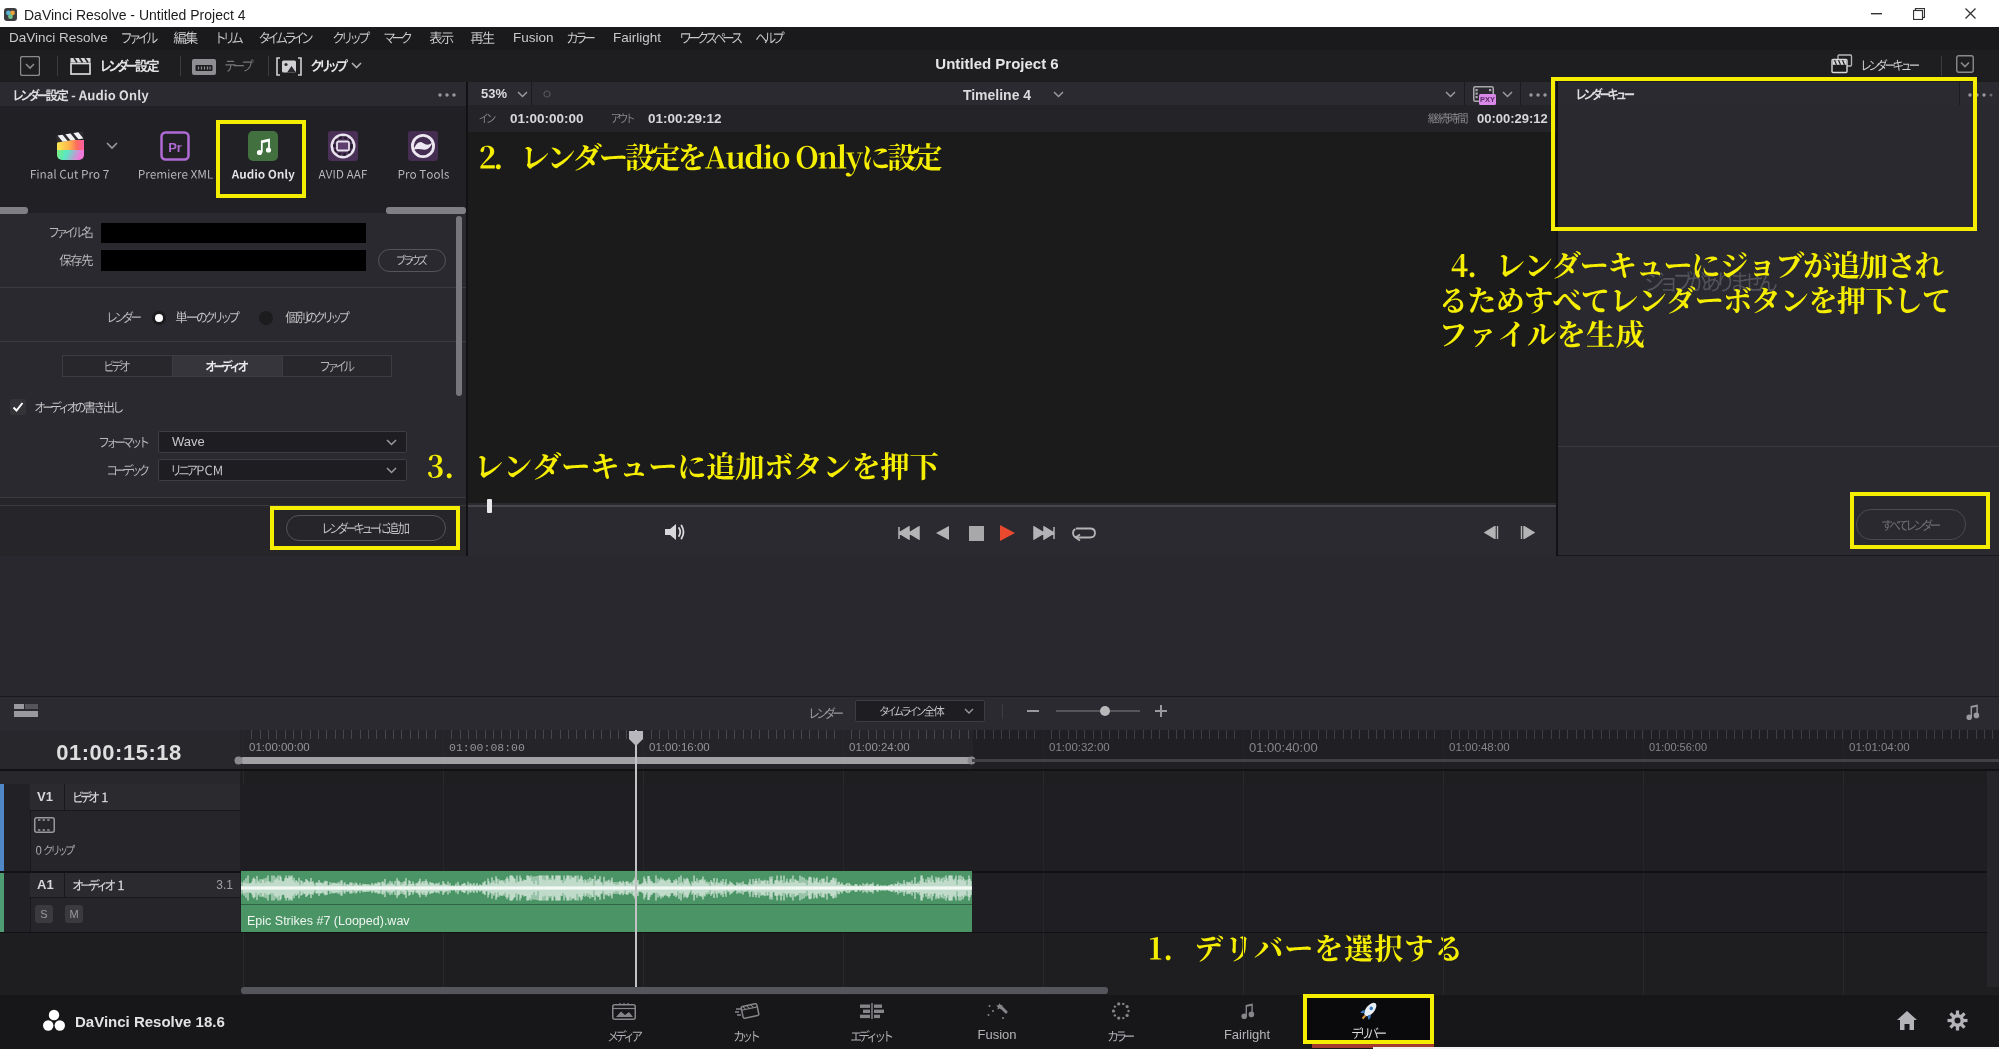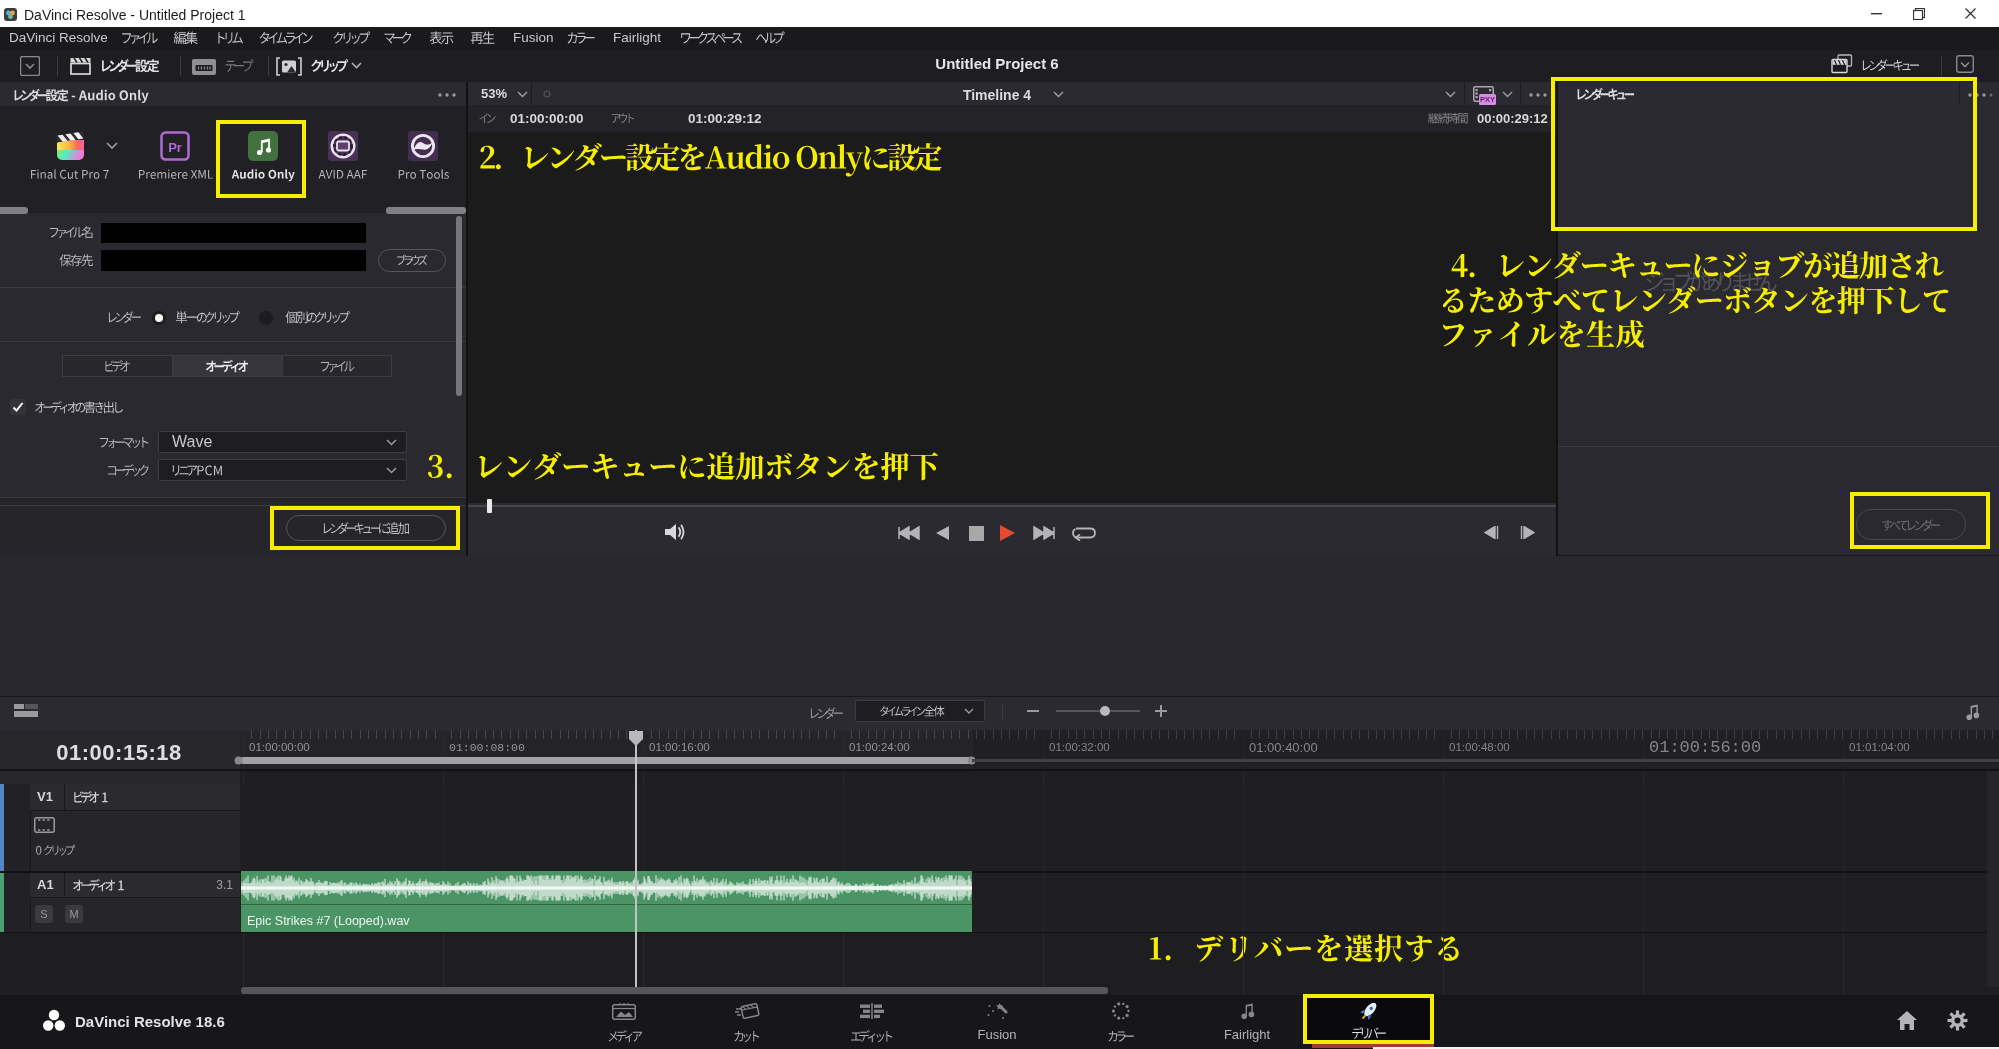--- a/index.html
+++ b/index.html
@@ -12,21 +12,21 @@
 <div style="position:absolute;left:0px;top:555px;width:1999px;height:1px;background:#18181b"></div>
 <div style="position:absolute;left:0px;top:696px;width:1999px;height:1px;background:#19191c"></div>
 <div style="position:absolute;left:0px;top:730px;width:1999px;height:265px;background:#1e1e21"></div>
 <div style="position:absolute;left:0px;top:995px;width:1999px;height:54px;background:#17171a"></div>
 <svg style="position:absolute;left:4px;top:8px;" width="13" height="13" viewBox="0 0 13 13">
     <rect x="0" y="0" width="13" height="13" rx="3" fill="#3b3b40"></rect>
     <circle cx="4.5" cy="5" r="2.4" fill="#59b4d8"></circle>
     <circle cx="8.5" cy="5" r="2.4" fill="#e8a33d"></circle>
     <circle cx="6.5" cy="8.7" r="2.4" fill="#6fc08a"></circle>
   </svg>
-<div style="position:absolute;left:24px;top:15px;margin-top:-10.5px;font-family:'Liberation Sans',sans-serif;font-size:14px;font-weight:normal;color:#1b1b1b;white-space:nowrap;letter-spacing:normal;line-height:21.0px;height:21.0px;">DaVinci Resolve - Untitled Project 1</div>
+<div style="position:absolute;left:24px;top:15px;margin-top:-10.5px;font-family:'Liberation Sans',sans-serif;font-size:14px;font-weight:normal;color:#1b1b1b;white-space:nowrap;letter-spacing:normal;line-height:21.0px;height:21.0px;">DaVinci Resolve - Untitled Project 4</div>
 <svg style="position:absolute;left:1871px;top:8px;" width="12" height="12" viewBox="0 0 12 12">
     <rect x="0" y="5" width="11" height="1.4" fill="#333"></rect>
   </svg>
 <svg style="position:absolute;left:1913px;top:8px;" width="12" height="12" viewBox="0 0 12 12">
     <rect x="2.5" y="0.5" width="9" height="9" fill="none" stroke="#333" stroke-width="1.2"></rect>
     <rect x="0.5" y="2.5" width="9" height="9" fill="#fff" stroke="#333" stroke-width="1.2"></rect>
   </svg>
 <svg style="position:absolute;left:1965px;top:8px;" width="12" height="12" viewBox="0 0 12 12">
     <path d="M0.5 0.5 L10.5 10.5 M10.5 0.5 L0.5 10.5" stroke="#333" stroke-width="1.3"></path>
   </svg>
@@ -236,21 +236,21 @@
     <rect x="0" y="0" width="16" height="16" rx="2" fill="#333338"></rect>
     <path d="M3.5 8.5 L6.5 11.5 L12.5 4" fill="none" stroke="#fff" stroke-width="2"></path>
   </svg>
 <svg style="position:absolute;left:36.0px;top:396.9px;overflow:visible" width="86" height="19" viewBox="0 -15.08 86 18.82">
     <path d="M-0.8 -1.8 -0.1 -1C2 -2.2 4 -4.3 5 -5.9L5 -1.1C5 -0.8 4.9 -0.6 4.6 -0.6C4.1 -0.6 3.5 -0.7 2.9 -0.8L3 0.3C3.6 0.3 4.3 0.4 4.9 0.4C5.6 0.4 5.9 0 5.9 -0.7C5.9 -2.3 5.9 -4.9 5.9 -6.8H7.7C8 -6.8 8.4 -6.8 8.7 -6.8V-7.9C8.4 -7.9 8 -7.8 7.7 -7.8H5.8L5.8 -9.1C5.8 -9.5 5.8 -9.8 5.9 -10.2H4.8C4.9 -9.9 4.9 -9.6 4.9 -9.1L4.9 -7.8H0.7C0.4 -7.8 0 -7.9 -0.3 -7.9V-6.8C0 -6.8 0.3 -6.8 0.7 -6.8H4.6C3.6 -5.3 1.6 -3.1 -0.8 -1.8Z M7.5 -5.6V-4.4C7.8 -4.4 8.4 -4.4 9.1 -4.4C10 -4.4 14.6 -4.4 15.5 -4.4C16 -4.4 16.5 -4.4 16.7 -4.4V-5.6C16.4 -5.6 16 -5.6 15.4 -5.6C14.6 -5.6 9.9 -5.6 9.1 -5.6C8.4 -5.6 7.8 -5.6 7.5 -5.6Z M16.7 -9.5V-8.4C17 -8.4 17.4 -8.5 17.8 -8.5C18.4 -8.5 21.1 -8.5 21.8 -8.5C22.1 -8.5 22.5 -8.4 22.9 -8.4V-9.5C22.5 -9.5 22.1 -9.4 21.8 -9.4C21.1 -9.4 18.4 -9.4 17.8 -9.4C17.4 -9.4 17 -9.5 16.7 -9.5ZM23.5 -10.6 22.8 -10.3C23.2 -9.8 23.6 -9 23.8 -8.5L24.4 -8.8C24.2 -9.3 23.8 -10.1 23.5 -10.6ZM24.7 -11.1 24.1 -10.8C24.5 -10.3 24.8 -9.6 25.1 -9L25.7 -9.3C25.5 -9.8 25 -10.6 24.7 -11.1ZM15.3 -6.2V-5.2C15.6 -5.2 16 -5.2 16.3 -5.2H19.8C19.8 -4 19.7 -2.9 19.1 -2C18.7 -1.1 17.8 -0.4 16.9 0L17.8 0.7C18.8 0.2 19.7 -0.8 20.1 -1.6C20.6 -2.6 20.7 -3.8 20.8 -5.2H23.9C24.2 -5.2 24.6 -5.2 24.8 -5.2V-6.2C24.6 -6.2 24.2 -6.2 23.9 -6.2C23.3 -6.2 17 -6.2 16.3 -6.2C16 -6.2 15.6 -6.2 15.3 -6.2Z M23.8 -3.4 24.3 -2.4C25.6 -2.8 26.9 -3.5 27.9 -4.1V-0.1C27.9 0.3 27.9 0.8 27.8 1H28.9C28.9 0.8 28.9 0.3 28.9 -0.1V-4.8C29.9 -5.5 30.9 -6.5 31.5 -7.2L30.8 -8C30.2 -7.1 29.1 -6.1 28 -5.3C27.1 -4.7 25.4 -3.8 23.8 -3.4Z M31.5 -1.8 32.1 -1C34.2 -2.2 36.2 -4.3 37.2 -5.9L37.2 -1.1C37.2 -0.8 37.2 -0.6 36.8 -0.6C36.4 -0.6 35.7 -0.7 35.2 -0.8L35.3 0.3C35.8 0.3 36.5 0.4 37.1 0.4C37.8 0.4 38.2 0 38.2 -0.7C38.2 -2.3 38.1 -4.9 38.1 -6.8H39.9C40.2 -6.8 40.6 -6.8 40.9 -6.8V-7.9C40.7 -7.9 40.2 -7.8 39.9 -7.8H38.1L38.1 -9.1C38.1 -9.5 38.1 -9.8 38.1 -10.2H37C37.1 -9.9 37.1 -9.6 37.2 -9.1L37.2 -7.8H33C32.6 -7.8 32.2 -7.9 31.9 -7.9V-6.8C32.3 -6.8 32.6 -6.8 33 -6.8H36.8C35.9 -5.3 33.8 -3.1 31.5 -1.8Z M44.1 -8.3C43.9 -7.1 43.7 -5.9 43.4 -4.8C42.8 -2.6 42.2 -1.8 41.6 -1.8C41.1 -1.8 40.4 -2.5 40.4 -4.1C40.4 -5.9 41.8 -8 44.1 -8.3ZM45 -8.4C47 -8.2 48.1 -6.6 48.1 -4.6C48.1 -2.3 46.7 -1.1 45.2 -0.7C44.9 -0.7 44.5 -0.6 44.2 -0.6L44.7 0.4C47.5 0 49.1 -1.8 49.1 -4.5C49.1 -7.2 47.3 -9.3 44.6 -9.3C41.8 -9.3 39.5 -6.9 39.5 -4C39.5 -1.9 40.6 -0.6 41.6 -0.6C42.7 -0.6 43.6 -1.9 44.3 -4.6C44.6 -5.8 44.9 -7.1 45 -8.4Z M50.8 -0.9H56.9V0H50.8ZM50.8 -1.5V-2.3H56.9V-1.5ZM49.9 -3V1.1H50.8V0.7H56.9V1.1H57.9V-3ZM48.3 -4.3V-3.6H59.3V-4.3H54.2V-5.1H58.5V-5.7H54.2V-6.5H57.8V-7.9H59.3V-8.6H57.8V-10H54.2V-10.9H53.3V-10H49.6V-9.4H53.3V-8.6H48.3V-7.9H53.3V-7.1H49.5V-6.5H53.3V-5.7H49.1V-5.1H53.3V-4.3ZM54.2 -9.4H56.9V-8.6H54.2ZM54.2 -7.1V-7.9H56.9V-7.1Z M61 -3.4 60.1 -3.7C59.9 -3.1 59.7 -2.5 59.7 -1.8C59.7 -0.1 61 0.6 63.3 0.6C64.2 0.6 65.2 0.5 66 0.4L66 -0.6C65.2 -0.4 64.3 -0.4 63.2 -0.4C61.4 -0.4 60.6 -0.9 60.6 -2C60.6 -2.5 60.8 -3 61 -3.4ZM63.3 -9.1 63.4 -8.7C62.3 -8.7 61 -8.7 59.6 -8.9L59.6 -8C61.1 -7.8 62.5 -7.8 63.6 -7.9L63.9 -6.9L64.2 -6.2C62.9 -6 61.1 -6 59.4 -6.2L59.4 -5.3C61.2 -5.1 63.1 -5.1 64.5 -5.3C64.8 -4.7 65.1 -4 65.4 -3.4C65.1 -3.5 64.3 -3.6 63.7 -3.6L63.6 -2.8C64.4 -2.7 65.5 -2.6 66.1 -2.4L66.6 -3.2C66.5 -3.4 66.3 -3.6 66.2 -3.8C65.9 -4.3 65.6 -4.8 65.4 -5.4C66.2 -5.5 66.9 -5.7 67.5 -5.9L67.3 -6.8C66.8 -6.6 66 -6.4 65 -6.3L64.8 -7.1L64.5 -8C65.3 -8.1 66.1 -8.3 66.8 -8.5L66.7 -9.4C65.9 -9.1 65.1 -8.9 64.3 -8.8C64.1 -9.3 64 -9.9 64 -10.4L63 -10.2C63.1 -9.9 63.2 -9.5 63.3 -9.1Z M68.5 -9.7V-5.2H72.3V-0.7H68.9V-4.4H68V1H68.9V0.2H76.7V1H77.7V-4.4H76.7V-0.7H73.2V-5.2H77.2V-9.7H76.2V-6.1H73.2V-10.9H72.3V-6.1H69.4V-9.7Z M80.4 -10.1 79.3 -10.1C79.3 -9.8 79.4 -9.3 79.4 -8.8C79.4 -7.4 79.2 -4.2 79.2 -2.2C79.2 -0.1 80.4 0.7 82.1 0.7C84.6 0.7 86.1 -1 86.9 -2.2L86.3 -3.1C85.4 -1.7 84.2 -0.4 82.1 -0.4C81 -0.4 80.2 -0.9 80.2 -2.3C80.2 -4.3 80.3 -7.3 80.3 -8.8C80.3 -9.2 80.4 -9.7 80.4 -10.1Z" fill="#c6c6c8"></path>
   </svg>
 <svg style="position:absolute;left:99.6px;top:431.9px;overflow:visible" width="48" height="19" viewBox="0 -15.08 48 18.82">
     <path d="M8.2 -8.6 7.5 -9.2C7.3 -9.1 7.1 -9.1 6.9 -9.1C6.4 -9.1 1.7 -9.1 1.1 -9.1C0.7 -9.1 0.2 -9.1 -0.1 -9.2V-8C0.2 -8 0.6 -8.1 1.1 -8.1C1.7 -8.1 6.3 -8.1 7 -8.1C6.8 -6.8 6.3 -5 5.5 -3.8C4.5 -2.4 3.2 -1.3 1 -0.7L1.7 0.3C3.9 -0.5 5.3 -1.7 6.3 -3.2C7.2 -4.5 7.8 -6.6 8 -8C8.1 -8.2 8.1 -8.5 8.2 -8.6Z M8.3 -1.1 9 -0.3C10.5 -1.2 12.2 -2.9 13 -4.1L13 -0.5C13 -0.2 12.9 -0.1 12.7 -0.1C12.4 -0.1 11.8 -0.1 11.3 -0.2L11.3 0.7C11.8 0.8 12.6 0.8 13 0.8C13.5 0.8 13.9 0.5 13.9 -0.1L13.8 -5.1H15.5C15.7 -5.1 16.1 -5.1 16.3 -5V-6.1C16.1 -6 15.7 -6 15.5 -6H13.8L13.8 -7.1C13.8 -7.4 13.8 -7.7 13.8 -8H12.9C12.9 -7.7 12.9 -7.3 12.9 -7.1L13 -6H9.5C9.2 -6 8.9 -6 8.6 -6.1V-5C8.9 -5.1 9.2 -5.1 9.5 -5.1H12.6C11.8 -3.8 10 -2 8.3 -1.1Z M15.5 -5.6V-4.4C15.9 -4.4 16.5 -4.4 17.1 -4.4C18 -4.4 22.6 -4.4 23.5 -4.4C24 -4.4 24.5 -4.4 24.8 -4.4V-5.6C24.5 -5.6 24.1 -5.6 23.5 -5.6C22.6 -5.6 18 -5.6 17.1 -5.6C16.5 -5.6 15.9 -5.6 15.5 -5.6Z M27.7 -2.1C28.5 -1.2 29.4 -0.1 29.8 0.6L30.7 -0.2C30.2 -0.8 29.4 -1.8 28.7 -2.6C30.6 -4.2 32.1 -6.3 32.9 -7.8C33 -8 33.1 -8.1 33.2 -8.2L32.5 -8.9C32.3 -8.8 32 -8.8 31.7 -8.8C30.5 -8.8 25.4 -8.8 24.8 -8.8C24.4 -8.8 23.9 -8.9 23.6 -8.9V-7.7C23.8 -7.8 24.3 -7.8 24.8 -7.8C25.5 -7.8 30.6 -7.8 31.6 -7.8C31 -6.6 29.7 -4.7 28 -3.3C27.2 -4.1 26.2 -5 25.8 -5.3L25.1 -4.6C25.7 -4.1 27 -2.8 27.7 -2.1Z M36.1 -7.5 35.2 -7.2C35.5 -6.6 36 -4.9 36.1 -4.3L37 -4.7C36.8 -5.3 36.3 -7 36.1 -7.5ZM40.3 -6.8 39.3 -7.1C39.1 -5.4 38.5 -3.8 37.7 -2.7C36.7 -1.3 35.2 -0.3 33.9 0.1L34.7 1C36 0.4 37.4 -0.6 38.5 -2.1C39.3 -3.3 39.8 -4.7 40.1 -6.1C40.2 -6.3 40.2 -6.5 40.3 -6.8ZM33.4 -6.8 32.5 -6.5C32.7 -6 33.4 -4.2 33.6 -3.5L34.4 -3.9C34.2 -4.6 33.6 -6.3 33.4 -6.8Z M42.4 -1.1C42.4 -0.7 42.4 0 42.4 0.4H43.5C43.4 0 43.4 -0.7 43.4 -1.1L43.4 -5.4C44.7 -5 46.7 -4.1 48 -3.3L48.4 -4.4C47.1 -5.1 44.9 -6.1 43.4 -6.6V-8.7C43.4 -9.1 43.4 -9.7 43.5 -10.1H42.3C42.4 -9.7 42.4 -9.1 42.4 -8.7C42.4 -7.6 42.4 -1.9 42.4 -1.1Z" fill="#b9b9bb"></path>
   </svg>
 <div style="position:absolute;left:158px;top:431px;width:249px;height:22px;background:#1e1e22;border:1px solid #3d3d42;border-radius:2px"></div>
-<div style="position:absolute;left:172px;top:442px;margin-top:-9.75px;font-family:'Liberation Sans',sans-serif;font-size:16px;font-weight:normal;color:#c8c8ca;white-space:nowrap;letter-spacing:normal;line-height:19.5px;height:19.5px;">Wave</div>
+<div style="position:absolute;left:172px;top:442px;margin-top:-9.75px;font-family:'Liberation Sans',sans-serif;font-size:13px;font-weight:normal;color:#c8c8ca;white-space:nowrap;letter-spacing:normal;line-height:19.5px;height:19.5px;">Wave</div>
 <svg style="position:absolute;left:386px;top:439px;" width="11" height="7" viewBox="0 0 11 7">
     <path d="M1 1 L5.5 5.5 L10 1" fill="none" stroke="#9a9a9e" stroke-width="1.5"></path>
   </svg>
 <svg style="position:absolute;left:107.7px;top:459.9px;overflow:visible" width="40" height="19" viewBox="0 -15.08 40 18.82">
     <path d="M0.1 -1.7V-0.6C0.4 -0.6 0.9 -0.6 1.4 -0.6H7.1L7 0.1H8.1C8.1 -0.1 8 -0.7 8 -1.1V-7.9C8 -8.2 8.1 -8.6 8.1 -8.9C7.8 -8.9 7.5 -8.8 7.2 -8.8H1.5C1.1 -8.8 0.6 -8.9 0.2 -8.9V-7.8C0.5 -7.8 1.1 -7.8 1.5 -7.8H7.1V-1.7H1.4C0.9 -1.7 0.4 -1.7 0.1 -1.7Z M7.5 -5.6V-4.4C7.8 -4.4 8.4 -4.4 9.1 -4.4C10 -4.4 14.6 -4.4 15.5 -4.4C16 -4.4 16.5 -4.4 16.7 -4.4V-5.6C16.4 -5.6 16 -5.6 15.4 -5.6C14.6 -5.6 9.9 -5.6 9.1 -5.6C8.4 -5.6 7.8 -5.6 7.5 -5.6Z M16.7 -9.5V-8.4C17 -8.4 17.4 -8.5 17.8 -8.5C18.4 -8.5 21.1 -8.5 21.8 -8.5C22.1 -8.5 22.5 -8.4 22.9 -8.4V-9.5C22.5 -9.5 22.1 -9.4 21.8 -9.4C21.1 -9.4 18.4 -9.4 17.8 -9.4C17.4 -9.4 17 -9.5 16.7 -9.5ZM23.5 -10.6 22.8 -10.3C23.2 -9.8 23.6 -9 23.8 -8.5L24.4 -8.8C24.2 -9.3 23.8 -10.1 23.5 -10.6ZM24.7 -11.1 24.1 -10.8C24.5 -10.3 24.8 -9.6 25.1 -9L25.7 -9.3C25.5 -9.8 25 -10.6 24.7 -11.1ZM15.3 -6.2V-5.2C15.6 -5.2 16 -5.2 16.3 -5.2H19.8C19.8 -4 19.7 -2.9 19.1 -2C18.7 -1.1 17.8 -0.4 16.9 0L17.8 0.7C18.8 0.2 19.7 -0.8 20.1 -1.6C20.6 -2.6 20.7 -3.8 20.8 -5.2H23.9C24.2 -5.2 24.6 -5.2 24.8 -5.2V-6.2C24.6 -6.2 24.2 -6.2 23.9 -6.2C23.3 -6.2 17 -6.2 16.3 -6.2C16 -6.2 15.6 -6.2 15.3 -6.2Z M28 -7.5 27.2 -7.2C27.4 -6.6 27.9 -4.9 28.1 -4.3L28.9 -4.7C28.8 -5.3 28.2 -7 28 -7.5ZM32.2 -6.8 31.2 -7.1C31 -5.4 30.4 -3.8 29.6 -2.7C28.7 -1.3 27.2 -0.3 25.8 0.1L26.6 1C27.9 0.4 29.3 -0.6 30.4 -2.1C31.2 -3.3 31.7 -4.7 32 -6.1C32.1 -6.3 32.1 -6.5 32.2 -6.8ZM25.3 -6.8 24.5 -6.5C24.7 -6 25.3 -4.2 25.5 -3.5L26.4 -3.9C26.2 -4.6 25.5 -6.3 25.3 -6.8Z M36.7 -10.1 35.6 -10.5C35.5 -10.2 35.4 -9.7 35.3 -9.5C34.8 -8.3 33.6 -6.4 31.6 -5.1L32.4 -4.4C33.7 -5.3 34.7 -6.5 35.4 -7.6H39.3C39 -6.4 38.3 -4.7 37.4 -3.5C36.4 -2.2 34.9 -1 32.8 -0.3L33.6 0.6C35.8 -0.3 37.2 -1.5 38.3 -3C39.3 -4.4 40 -6.1 40.3 -7.4C40.4 -7.6 40.5 -7.9 40.6 -8.1L39.8 -8.7C39.6 -8.6 39.4 -8.5 39.1 -8.5H35.9L36.2 -9.1C36.3 -9.3 36.5 -9.8 36.7 -10.1Z" fill="#b9b9bb"></path>
   </svg>
 <div style="position:absolute;left:158px;top:459px;width:249px;height:22px;background:#1e1e22;border:1px solid #3d3d42;border-radius:2px"></div>
 <svg style="position:absolute;left:172.0px;top:459.9px;overflow:visible" width="51" height="19" viewBox="0 -15.08 51 18.82">
     <path d="M7.2 -9.9H6.1C6.2 -9.5 6.2 -9.2 6.2 -8.7C6.2 -8.3 6.2 -7.2 6.2 -6.7C6.2 -4.2 6.1 -3.2 5.2 -2.1C4.5 -1.2 3.5 -0.7 2.5 -0.4L3.2 0.5C4.1 0.2 5.2 -0.4 6 -1.4C6.8 -2.5 7.2 -3.5 7.2 -6.6C7.2 -7.1 7.2 -8.2 7.2 -8.7C7.2 -9.2 7.2 -9.5 7.2 -9.9ZM1.8 -9.8H0.8C0.8 -9.5 0.8 -9.1 0.8 -8.8C0.8 -8.4 0.8 -5 0.8 -4.5C0.8 -4.1 0.8 -3.7 0.8 -3.5H1.8C1.8 -3.7 1.8 -4.2 1.8 -4.5C1.8 -5 1.8 -8.4 1.8 -8.8C1.8 -9.1 1.8 -9.5 1.8 -9.8Z M8.3 -8.5V-7.3C8.7 -7.3 9.1 -7.3 9.5 -7.3C10.1 -7.3 13.9 -7.3 14.5 -7.3C14.9 -7.3 15.3 -7.3 15.6 -7.3V-8.5C15.3 -8.4 14.9 -8.4 14.5 -8.4C13.9 -8.4 10.2 -8.4 9.5 -8.4C9.1 -8.4 8.7 -8.4 8.3 -8.5ZM7.4 -2V-0.8C7.7 -0.8 8.2 -0.8 8.6 -0.8C9.2 -0.8 14.9 -0.8 15.5 -0.8C15.8 -0.8 16.2 -0.8 16.6 -0.8V-2C16.2 -2 15.9 -2 15.5 -2C14.9 -2 9.2 -2 8.6 -2C8.2 -2 7.7 -2 7.4 -2Z M25.2 -8.8 24.6 -9.4C24.4 -9.4 24 -9.3 23.8 -9.3C23.1 -9.3 17.7 -9.3 17.1 -9.3C16.7 -9.3 16.2 -9.4 15.8 -9.4V-8.3C16.2 -8.3 16.7 -8.3 17.1 -8.3C17.7 -8.3 22.9 -8.3 23.7 -8.3C23.3 -7.5 22.3 -6.1 21.2 -5.4L22 -4.7C23.3 -5.8 24.4 -7.4 24.8 -8.3C24.9 -8.5 25.1 -8.7 25.2 -8.8ZM20.5 -7.1H19.5C19.5 -6.7 19.5 -6.4 19.5 -6.1C19.5 -4 19.3 -2.1 17.5 -0.9C17.1 -0.6 16.7 -0.4 16.4 -0.3L17.3 0.5C20.2 -1.2 20.5 -3.5 20.5 -7.1Z M25.5 0H26.7V-3.8H28.3C30.4 -3.8 31.8 -4.7 31.8 -6.7C31.8 -8.8 30.3 -9.5 28.2 -9.5H25.5ZM26.7 -4.8V-8.6H28.1C29.7 -8.6 30.6 -8.1 30.6 -6.7C30.6 -5.4 29.8 -4.8 28.1 -4.8Z M37.3 0.2C38.5 0.2 39.5 -0.3 40.2 -1.2L39.6 -2C39 -1.3 38.3 -0.9 37.4 -0.9C35.5 -0.9 34.4 -2.4 34.4 -4.8C34.4 -7.2 35.6 -8.6 37.4 -8.6C38.2 -8.6 38.8 -8.3 39.4 -7.7L40 -8.5C39.5 -9.1 38.5 -9.7 37.4 -9.7C35 -9.7 33.2 -7.8 33.2 -4.8C33.2 -1.7 34.9 0.2 37.3 0.2Z M42 0H43.1V-5.3C43.1 -6.1 43 -7.3 42.9 -8.1H43L43.8 -5.9L45.6 -1H46.4L48.2 -5.9L48.9 -8.1H49C48.9 -7.3 48.8 -6.1 48.8 -5.3V0H49.9V-9.5H48.5L46.7 -4.4C46.5 -3.8 46.3 -3.1 46 -2.4H46C45.7 -3.1 45.5 -3.8 45.3 -4.4L43.5 -9.5H42Z" fill="#c8c8ca"></path>
   </svg>
@@ -304,21 +304,21 @@
     <circle cx="17" cy="3" r="1.7" fill="#9a9a9e"></circle>
   </svg>
 <div style="position:absolute;left:468px;top:105px;width:1088px;height:27px;background:#232328"></div>
 <svg style="position:absolute;left:480.0px;top:109.1px;overflow:visible" width="15" height="17" viewBox="0 -13.92 15 17.38">
     <path d="M-0.7 -4.3 -0.3 -3.4C1.2 -3.9 2.7 -4.6 3.8 -5.4V-0.9C3.8 -0.5 3.8 0.1 3.7 0.4H4.8C4.7 0.1 4.7 -0.5 4.7 -0.9V-6C5.8 -6.8 6.8 -7.7 7.6 -8.7L6.9 -9.4C6.2 -8.4 5.1 -7.4 4 -6.6C2.8 -5.7 1.1 -4.9 -0.7 -4.3Z M8.2 -8.8 7.6 -8.1C8.4 -7.5 9.8 -6.2 10.3 -5.6L11 -6.3C10.4 -7 9 -8.2 8.2 -8.8ZM7.3 -0.8 7.9 0.2C9.7 -0.1 11 -0.9 12.1 -1.6C13.7 -2.8 15 -4.4 15.7 -5.9L15.2 -6.9C14.6 -5.4 13.3 -3.7 11.6 -2.5C10.6 -1.8 9.2 -1.1 7.3 -0.8Z" fill="#8a8a8e"></path>
   </svg>
 <div style="position:absolute;left:510px;top:119px;margin-top:-10.125px;font-family:'Liberation Sans',sans-serif;font-size:13.5px;font-weight:normal;color:#d8d8da;white-space:nowrap;letter-spacing:normal;line-height:20.25px;height:20.25px;"><b>01:00:00:00</b></div>
 <svg style="position:absolute;left:612.0px;top:109.1px;overflow:visible" width="22" height="17" viewBox="0 -13.92 22 17.38">
     <path d="M8.3 -8.1 7.8 -8.7C7.7 -8.6 7.3 -8.6 7.1 -8.6C6.4 -8.6 1.4 -8.6 0.9 -8.6C0.5 -8.6 0.1 -8.7 -0.3 -8.7V-7.6C0.1 -7.7 0.5 -7.7 0.9 -7.7C1.4 -7.7 6.3 -7.7 7 -7.7C6.7 -6.9 5.7 -5.6 4.7 -5L5.4 -4.4C6.6 -5.3 7.6 -6.9 8.1 -7.7C8.1 -7.8 8.3 -8 8.3 -8.1ZM4.1 -6.5H3.1C3.1 -6.2 3.1 -6 3.1 -5.7C3.1 -3.7 2.9 -1.9 1.2 -0.8C0.9 -0.6 0.6 -0.4 0.3 -0.3L1.1 0.4C3.8 -1.1 4.1 -3.3 4.1 -6.5Z M15.3 -7.3 14.7 -7.7C14.5 -7.6 14.3 -7.6 13.9 -7.6H11.5V-8.7C11.5 -9 11.5 -9.2 11.6 -9.6H10.6C10.6 -9.2 10.6 -9 10.6 -8.7V-7.6H8.3C7.9 -7.6 7.6 -7.6 7.3 -7.6C7.3 -7.4 7.3 -7 7.3 -6.7C7.3 -6.3 7.3 -5 7.3 -4.6C7.3 -4.4 7.3 -4.1 7.3 -3.8H8.2C8.2 -4 8.1 -4.3 8.1 -4.6C8.1 -4.9 8.1 -6.2 8.1 -6.7H14.1C14 -5.7 13.7 -4.2 13.1 -3.2C12.5 -2.1 11.3 -1.2 10.2 -0.8C9.9 -0.6 9.5 -0.5 9.1 -0.5L9.8 0.4C11.8 -0.2 13.2 -1.4 14 -3C14.6 -4.1 15 -5.6 15.1 -6.6C15.1 -6.8 15.2 -7.1 15.3 -7.3Z M16.9 -1.1C16.9 -0.6 16.8 0 16.8 0.4H17.8C17.8 0 17.8 -0.7 17.8 -1.1L17.7 -5C18.9 -4.6 20.8 -3.8 22 -3.1L22.3 -4.1C21.2 -4.7 19.2 -5.6 17.7 -6.1V-8C17.7 -8.4 17.8 -8.9 17.8 -9.3H16.8C16.8 -8.9 16.9 -8.4 16.9 -8C16.9 -7 16.9 -1.7 16.9 -1.1Z" fill="#8a8a8e"></path>
   </svg>
-<div style="position:absolute;left:688px;top:119px;margin-top:-10.125px;font-family:'Liberation Sans',sans-serif;font-size:13.5px;font-weight:bold;color:#d8d8da;white-space:nowrap;letter-spacing:normal;line-height:20.25px;height:20.25px;"><b>01:00:29:12</b></div>
+<div style="position:absolute;left:648px;top:119px;margin-top:-10.125px;font-family:'Liberation Sans',sans-serif;font-size:13.5px;font-weight:bold;color:#d8d8da;white-space:nowrap;letter-spacing:normal;line-height:20.25px;height:20.25px;"><b>01:00:29:12</b></div>
 <svg style="position:absolute;left:1427.7px;top:109.1px;overflow:visible" width="40" height="17" viewBox="0 -13.92 40 17.38">
     <path d="M9.2 -9.1C9 -8.3 8.6 -7.2 8.3 -6.5L8.9 -6.2C9.2 -6.9 9.6 -7.9 10 -8.8ZM5.3 -8.7C5.6 -8 6 -7 6.1 -6.3L6.8 -6.6C6.6 -7.2 6.3 -8.2 5.9 -9ZM2.6 -3.1C2.8 -2.4 3 -1.5 3.1 -0.9L3.7 -1.1C3.7 -1.7 3.4 -2.6 3.2 -3.3ZM0.3 -3.2C0.2 -2.2 0 -1.1 -0.4 -0.4C-0.2 -0.3 0.1 -0.1 0.2 0C0.6 -0.8 0.9 -2 1 -3.1ZM4.1 -9.6V0.9H4.9V0.4H10.3V-0.5H4.9V-9.6ZM5.2 -6V-5.2H6.9C6.5 -4 5.7 -2.8 5 -2.1C5.1 -1.8 5.3 -1.5 5.4 -1.2C6.1 -1.9 6.7 -3.1 7.2 -4.2V-0.7H8V-3.9C8.5 -3.3 9.3 -2.3 9.6 -1.9L10.1 -2.6C9.8 -2.9 8.5 -4.4 8 -4.8V-5.2H10.1V-6H8V-9.8H7.2V-6ZM-0.4 -4.8 -0.3 -4 1.5 -4.1V1H2.2V-4.1L3.1 -4.2C3.2 -3.9 3.2 -3.6 3.3 -3.4L3.9 -3.7C3.8 -4.4 3.4 -5.4 3 -6.2L2.3 -6C2.5 -5.7 2.7 -5.3 2.8 -4.9L1.3 -4.9C2 -5.9 2.9 -7.2 3.5 -8.4L2.8 -8.7C2.5 -8.1 2 -7.3 1.6 -6.5C1.4 -6.8 1.2 -7 1 -7.3C1.4 -8 1.9 -9 2.3 -9.8L1.6 -10.1C1.3 -9.4 0.9 -8.5 0.5 -7.8L0.2 -8.2L-0.3 -7.6C0.3 -7.1 0.8 -6.4 1.2 -5.8C0.9 -5.4 0.7 -5.1 0.5 -4.8Z M17.7 -3.9V-0.2C17.7 0.6 17.9 0.9 18.7 0.9C18.8 0.9 19.5 0.9 19.6 0.9C20.3 0.9 20.5 0.5 20.5 -1C20.3 -1.1 20 -1.2 19.8 -1.4C19.8 -0.1 19.8 0.1 19.5 0.1C19.4 0.1 18.9 0.1 18.8 0.1C18.6 0.1 18.5 0.1 18.5 -0.2V-3.9ZM15.6 -3.9V-3.2C15.6 -2.2 15.4 -0.7 13.4 0.4C13.6 0.5 13.8 0.8 14 1C16.2 -0.2 16.4 -1.9 16.4 -3.1V-3.9ZM12.8 -3.1C13.1 -2.4 13.3 -1.5 13.4 -0.9L14 -1.1C14 -1.7 13.7 -2.6 13.4 -3.3ZM10.4 -3.2C10.3 -2.2 10.1 -1.1 9.7 -0.4C9.9 -0.3 10.2 -0.1 10.4 0C10.7 -0.8 11 -2 11.1 -3.1ZM14.5 -7.1V-6.3H19.9V-7.1H17.6V-8.2H20.3V-9H17.6V-10.1H16.7V-9H14.1V-8.2H16.7V-7.1ZM9.7 -4.8 9.8 -4 11.6 -4.1V1H12.4V-4.1L13.3 -4.2C13.4 -3.9 13.5 -3.6 13.5 -3.4L14.2 -3.7V-3.4H14.9V-4.8H19.5V-3.4H20.3V-5.5H14.2V-3.9C14 -4.6 13.5 -5.5 13.1 -6.2L12.5 -6C12.7 -5.7 12.8 -5.3 13 -4.9L11.3 -4.9C12.1 -5.9 13 -7.2 13.6 -8.4L12.9 -8.7C12.6 -8.1 12.2 -7.3 11.7 -6.5C11.5 -6.8 11.3 -7 11.1 -7.3C11.5 -8 12 -9 12.4 -9.8L11.6 -10.1C11.4 -9.4 11 -8.5 10.6 -7.8L10.3 -8.1L9.8 -7.6C10.3 -7.1 10.9 -6.4 11.2 -5.8C11 -5.5 10.8 -5.1 10.5 -4.8Z M24.6 -2.5C25.2 -1.9 25.8 -1 26 -0.4L26.8 -0.9C26.5 -1.5 25.8 -2.3 25.3 -2.9ZM26.7 -10.1V-8.7H24.3V-7.8H26.7V-6.3H23.8V-5.5H28.2V-4.2H23.9V-3.3H28.2V-0.1C28.2 0.1 28.2 0.1 28 0.1C27.8 0.1 27.1 0.1 26.4 0.1C26.6 0.3 26.7 0.7 26.7 0.9C27.7 0.9 28.2 0.9 28.6 0.8C28.9 0.7 29.1 0.4 29.1 -0.1V-3.3H30.4V-4.2H29.1V-5.5H30.5V-6.3H27.5V-7.8H30V-8.7H27.5V-10.1ZM22.8 -5V-2.2H21.1V-5ZM22.8 -5.8H21.1V-8.5H22.8ZM20.3 -9.3V-0.4H21.1V-1.4H23.6V-9.3Z M36.6 -2V-0.9H33.9V-2ZM36.6 -2.7H33.9V-3.8H36.6ZM33.1 -4.5V0.5H33.9V-0.2H37.4V-4.5ZM33.9 -7.2V-6.1H31.4V-7.2ZM33.9 -7.9H31.4V-8.9H33.9ZM39.2 -7.2V-6.1H36.6V-7.2ZM39.2 -7.9H36.6V-8.9H39.2ZM39.6 -9.6H35.8V-5.4H39.2V-0.2C39.2 0 39.1 0 38.9 0C38.7 0 38 0.1 37.3 0C37.4 0.3 37.6 0.7 37.6 1C38.6 1 39.2 0.9 39.5 0.8C39.9 0.6 40 0.3 40 -0.2V-9.6ZM30.6 -9.6V1H31.4V-5.4H34.7V-9.6Z" fill="#8a8a8e"></path>
   </svg>
 <div style="position:absolute;left:1477px;top:119px;margin-top:-9.75px;font-family:'Liberation Sans',sans-serif;font-size:13px;font-weight:normal;color:#d8d8da;white-space:nowrap;letter-spacing:normal;line-height:19.5px;height:19.5px;"><b>00:00:29:12</b></div>
 <div style="position:absolute;left:468px;top:132px;width:1088px;height:371px;background:#1b1b1c"></div>
 <div style="position:absolute;left:468px;top:503px;width:1088px;height:53px;background:#2a2a30"></div>
 <div style="position:absolute;left:468px;top:505px;width:1088px;height:2px;background:#46464a"></div>
 <div style="position:absolute;left:487px;top:499px;width:5px;height:14px;background:#e8e8ea;border-radius:1px"></div>
 <svg style="position:absolute;left:664px;top:522px;" width="22" height="20" viewBox="0 0 22 20">
     <path d="M1 7 L6 7 L12 2 L12 18 L6 13 L1 13 Z" fill="#d8d8da"></path>
@@ -428,21 +428,21 @@
 <div style="position:absolute;left:1443px;top:730px;width:1px;height:265px;background:#29292d"></div>
 <div style="position:absolute;left:1643px;top:730px;width:1px;height:265px;background:#29292d"></div>
 <div style="position:absolute;left:1843px;top:730px;width:1px;height:265px;background:#29292d"></div>
 <div style="position:absolute;left:249px;top:748px;margin-top:-8.625px;font-family:'Liberation Sans',sans-serif;font-size:11.5px;font-weight:normal;color:#96969a;white-space:nowrap;letter-spacing:normal;line-height:17.25px;height:17.25px;">01:00:00:00</div>
 <div style="position:absolute;left:449px;top:748px;margin-top:-8.625px;font-family:Liberation Mono, monospace;font-size:11.5px;font-weight:normal;color:#96969a;white-space:nowrap;letter-spacing:normal;line-height:17.25px;height:17.25px;">01:00:08:00</div>
 <div style="position:absolute;left:649px;top:748px;margin-top:-8.625px;font-family:'Liberation Sans',sans-serif;font-size:11.5px;font-weight:normal;color:#96969a;white-space:nowrap;letter-spacing:normal;line-height:17.25px;height:17.25px;">01:00:16:00</div>
 <div style="position:absolute;left:849px;top:748px;margin-top:-8.625px;font-family:'Liberation Sans',sans-serif;font-size:11.5px;font-weight:normal;color:#96969a;white-space:nowrap;letter-spacing:normal;line-height:17.25px;height:17.25px;">01:00:24:00</div>
 <div style="position:absolute;left:1049px;top:748px;margin-top:-8.625px;font-family:'Liberation Sans',sans-serif;font-size:11.5px;font-weight:normal;color:#96969a;white-space:nowrap;letter-spacing:normal;line-height:17.25px;height:17.25px;">01:00:32:00</div>
 <div style="position:absolute;left:1249px;top:748px;margin-top:-8.625px;font-family:'Liberation Sans',sans-serif;font-size:13px;font-weight:normal;color:#96969a;white-space:nowrap;letter-spacing:normal;line-height:17.25px;height:17.25px;">01:00:40:00</div>
 <div style="position:absolute;left:1449px;top:748px;margin-top:-8.625px;font-family:'Liberation Sans',sans-serif;font-size:11.5px;font-weight:normal;color:#96969a;white-space:nowrap;letter-spacing:normal;line-height:17.25px;height:17.25px;">01:00:48:00</div>
-<div style="position:absolute;left:1649px;top:748px;margin-top:-8.625px;font-family:Liberation Mono, monospace;font-size:17px;font-weight:normal;color:#96969a;white-space:nowrap;letter-spacing:normal;line-height:17.25px;height:17.25px;">01:00:56:00</div>
+<div style="position:absolute;left:1649px;top:748px;margin-top:-8.625px;font-family:Liberation Sans, sans-serif;font-size:11px;font-weight:normal;color:#96969a;white-space:nowrap;letter-spacing:normal;line-height:17.25px;height:17.25px;">01:00:56:00</div>
 <div style="position:absolute;left:1849px;top:748px;margin-top:-8.625px;font-family:'Liberation Sans',sans-serif;font-size:11.5px;font-weight:normal;color:#96969a;white-space:nowrap;letter-spacing:normal;line-height:17.25px;height:17.25px;">01:01:04:00</div>
 <div style="position:absolute;left:973px;top:730px;width:1026px;height:39px;background:rgba(0,0,0,0.10)"></div>
 <div style="position:absolute;left:240px;top:757px;width:732px;height:7px;background:#a2a2a4;border-radius:3.5px"></div>
 <svg style="position:absolute;left:234px;top:756px" width="9" height="9" viewBox="0 0 9 9">
     <circle cx="4.5" cy="4.5" r="4" fill="#8a8a8e"></circle>
   </svg>
 <svg style="position:absolute;left:967px;top:756px" width="9" height="9" viewBox="0 0 9 9">
     <circle cx="4.5" cy="4.5" r="4" fill="#8a8a8e"></circle>
   </svg>
 <div style="position:absolute;left:972px;top:759px;width:1027px;height:3px;background:#404045"></div>

